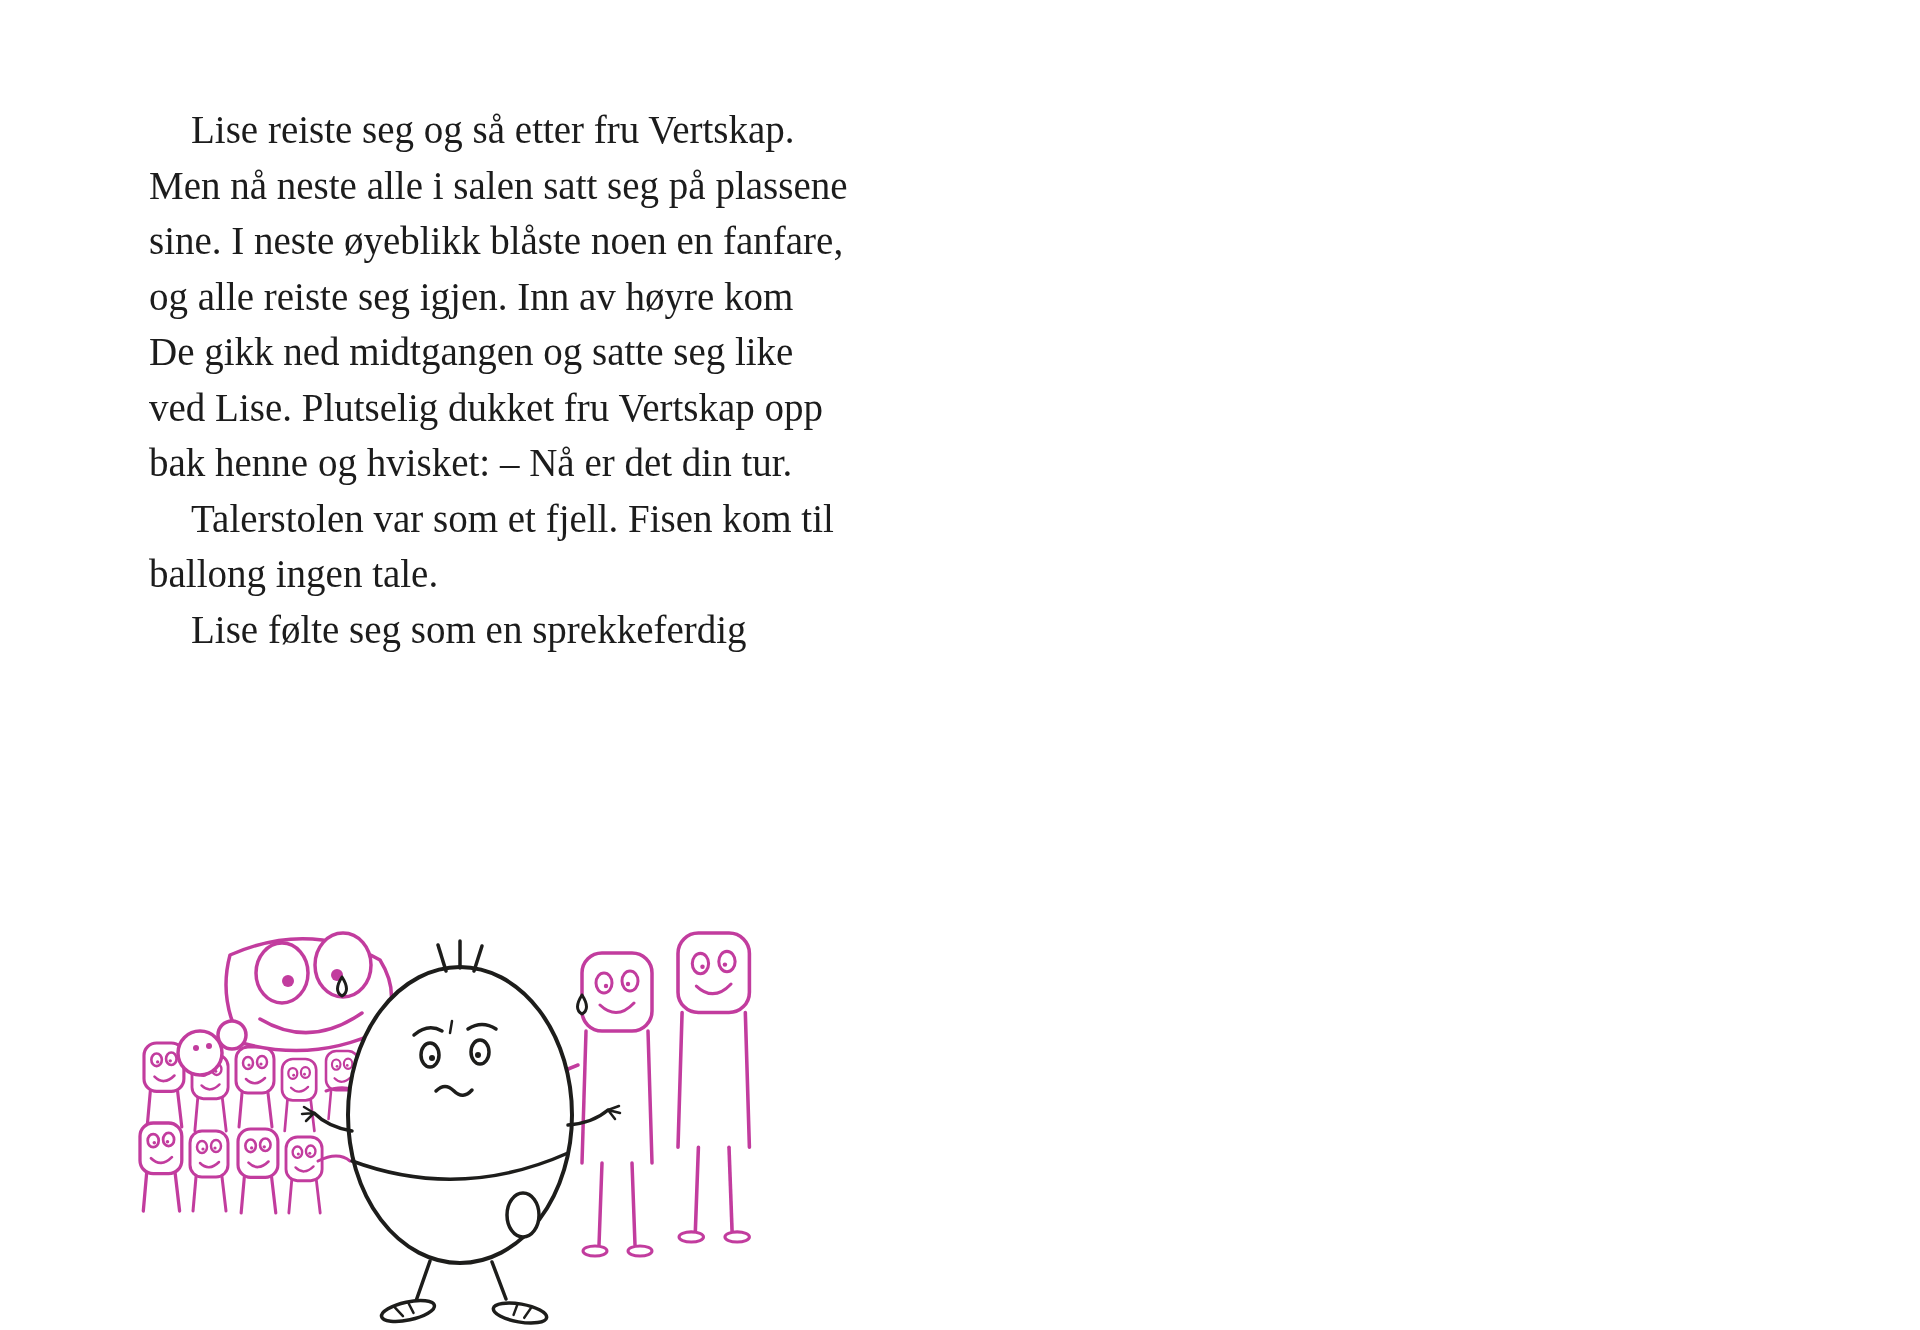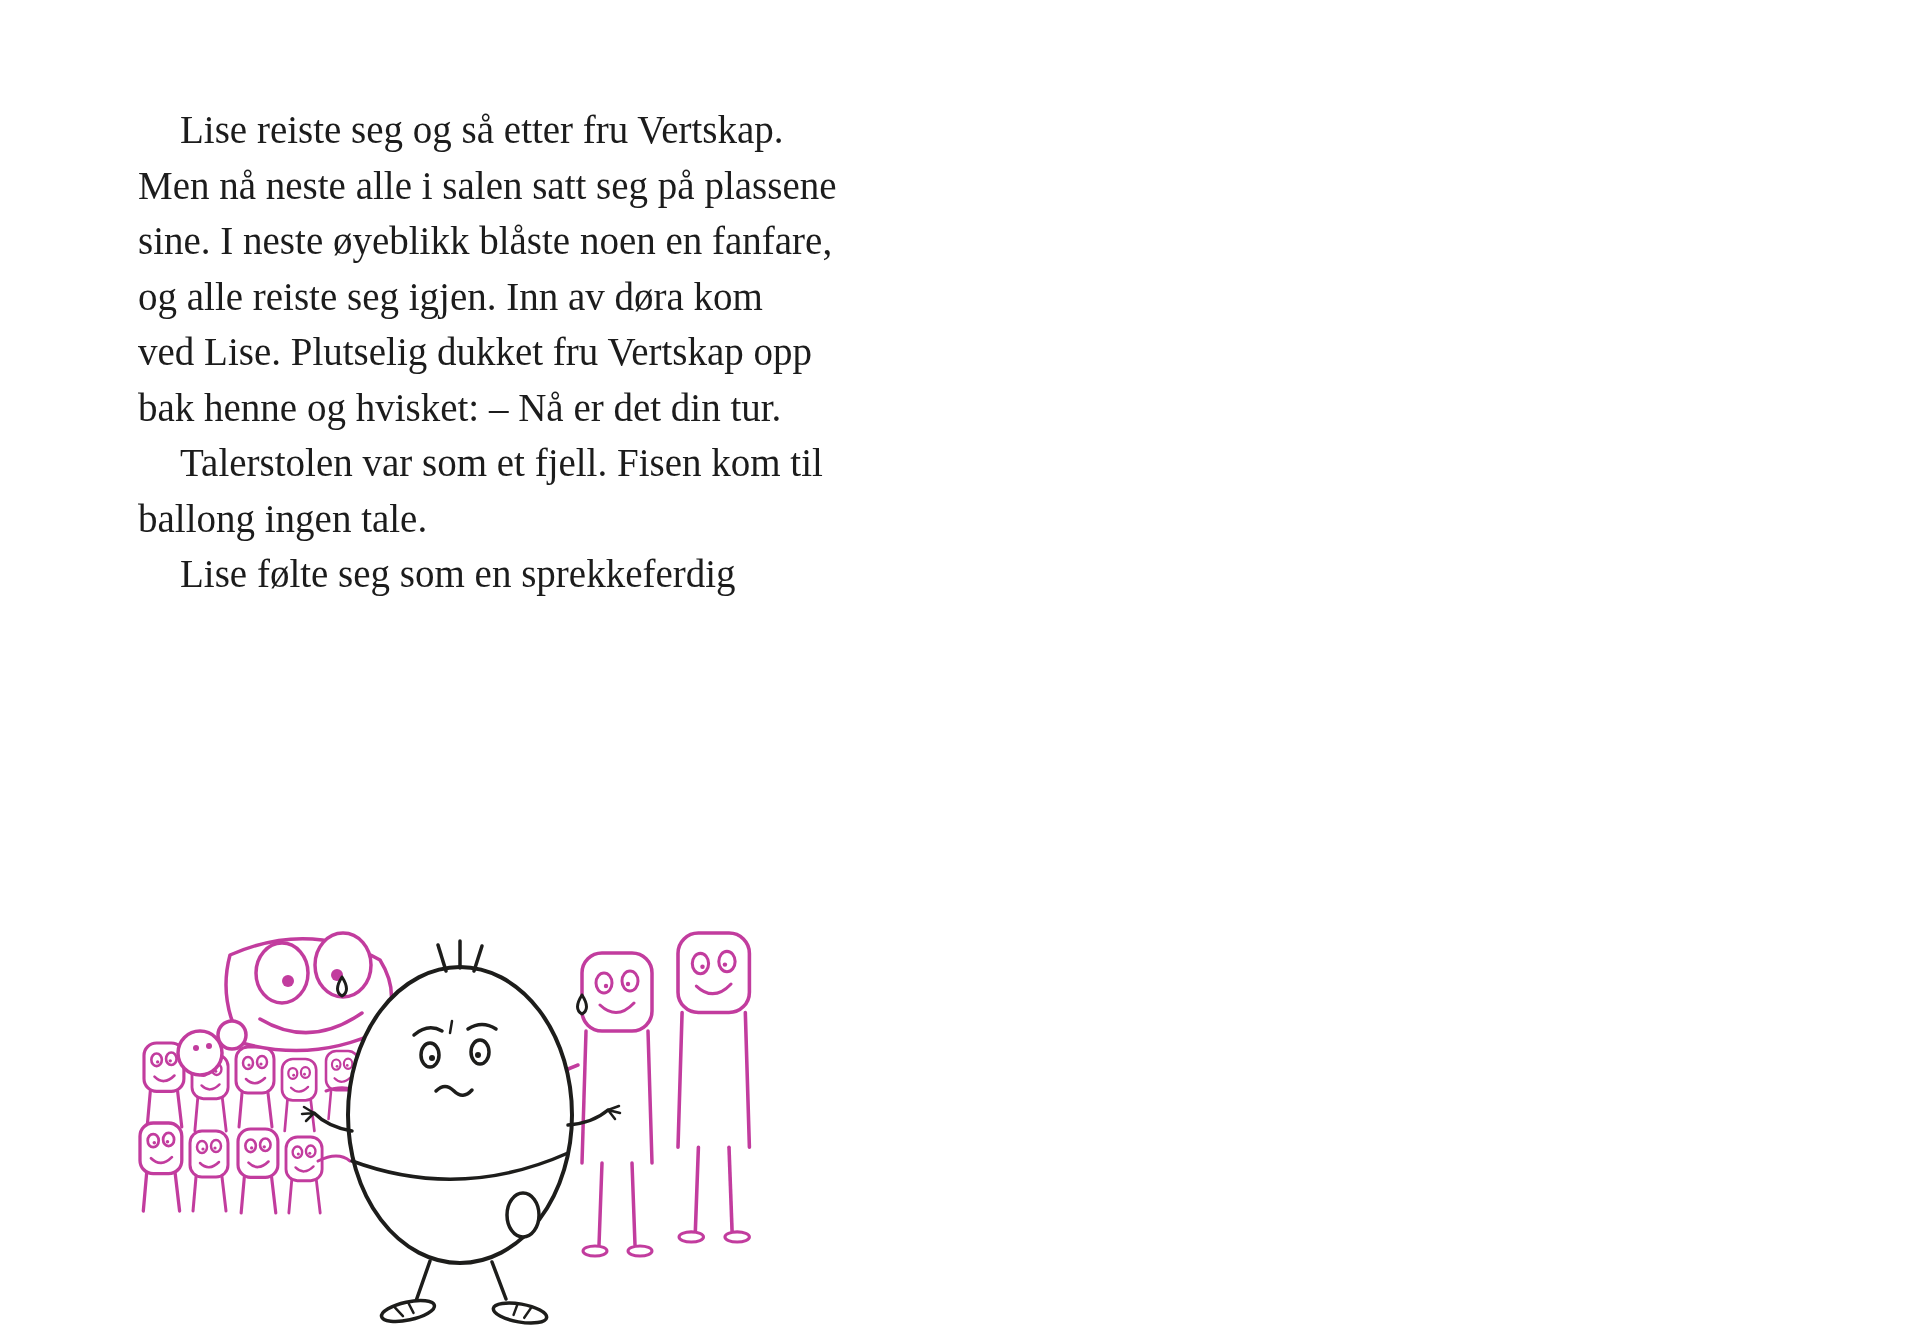--- a/index.html
+++ b/index.html
@@ -15,21 +15,21 @@
   .page-left  { left: 0;    width: 960px; }
   .page-right { left: 960px; width: 960px; }
 
   .text-block {
     position: absolute;
     font-family: "Liberation Serif", serif;
     font-size: 39px;
     line-height: 55.5px;
     color: #1c1c1c;
   }
-  .text-block .line { white-space: nowrap; }
+  .text-block .line { white-space: nowrap; margin-left: 11px; }
   .text-block .line.indent { padding-left: 42px; }
 
   #left-text  { left: 138px;  top: 102px; width: 740px; }
 
   .illustration {
     position: absolute;
     left: 130px;
     top: 915px;
     width: 680px;
     height: 415px;
@@ -45,21 +45,22 @@
 </head>
 <body>
 
 <div class="canvas">
 
   <div class="page page-left">
     <div id="left-text" class="text-block">
         <div class="line indent">Lise reiste seg og så etter fru Vertskap.</div>
         <div class="line">Men nå neste alle i salen satt seg på plassene</div>
         <div class="line">sine. I neste øyeblikk blåste noen en fanfare,</div>
-        <div class="line">og alle reiste seg igjen. Inn av døra kom</div>
+        <div class="line">og alle reiste seg igjen. Inn av høyre kom</div>
+        <div class="line">De gikk ned midtgangen og satte seg like</div>
         <div class="line">ved Lise. Plutselig dukket fru Vertskap opp</div>
         <div class="line">bak henne og hvisket: – Nå er det din tur.</div>
         <div class="line indent">Talerstolen var som et fjell. Fisen kom til</div>
         <div class="line">ballong ingen tale.</div>
         <div class="line indent">Lise følte seg som en sprekkeferdig</div>
       </div>
 
     <svg class="illustration" viewBox="0 0 680 415" xmlns="http://www.w3.org/2000/svg">
       <defs>
         <g id="cf">

